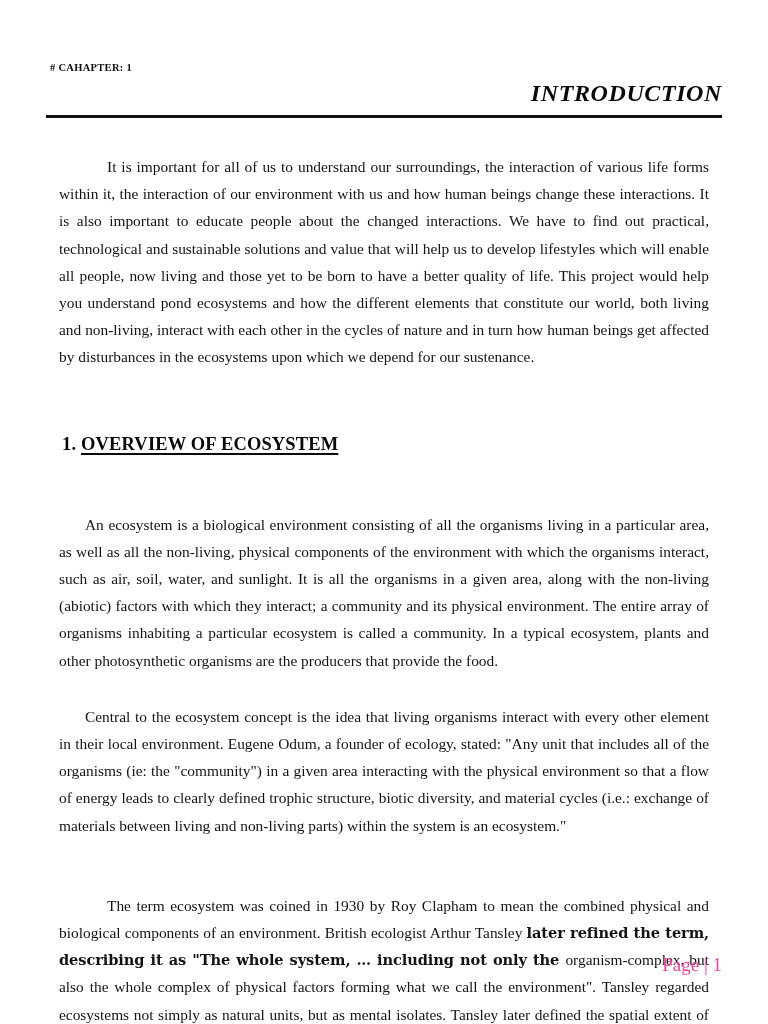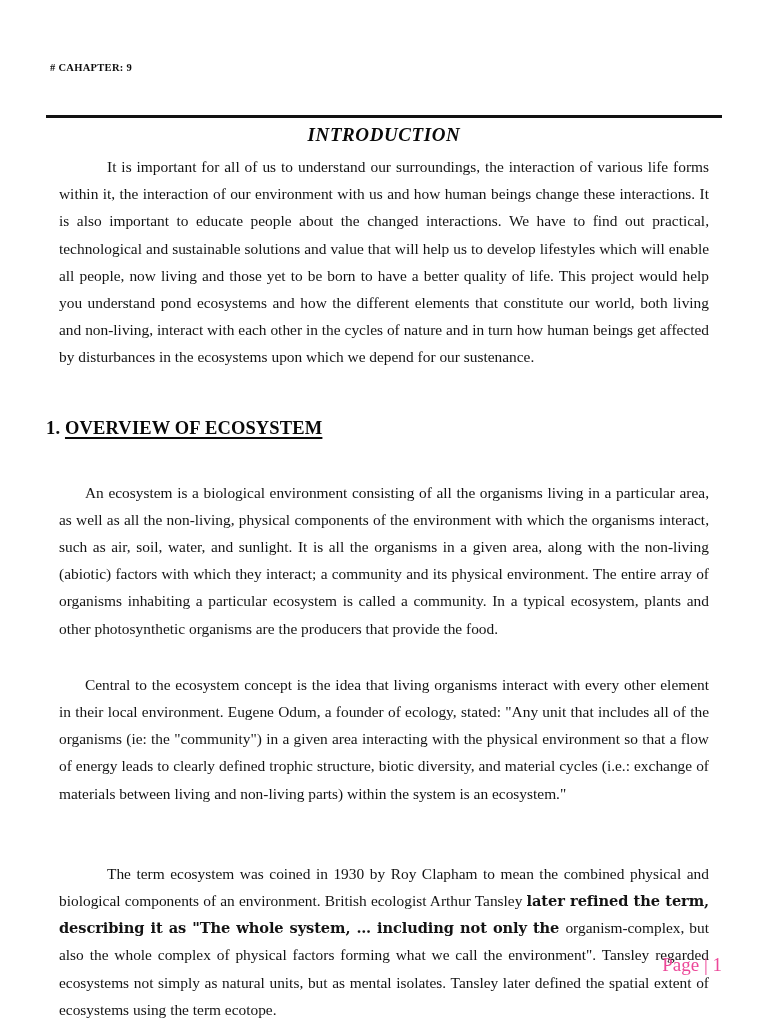--- a/index.html
+++ b/index.html
@@ -43,28 +43,27 @@
     font-size: 10.5px;
     letter-spacing: 0.3px;
     color: #0d0d0d;
     white-space: nowrap;
   }
   .doc-title {
     position: absolute;
     left: 0;
     right: 0;
     top: 18px;
-    text-align: center;
+    text-align: right;
     font-family: "Liberation Serif", "DejaVu Serif", serif;
     font-weight: bold;
     font-style: italic;
-    font-size: 19px;
+    font-size: 24px;
     letter-spacing: 0.6px;
     color: #0a0a0a;
-    margin-top: 44px;
   }
   .header-rule {
     position: absolute;
     left: 46px;
     top: 115px;
     width: 676px;
     height: 2.6px;
     background: #111111;
   }
 
@@ -87,21 +86,21 @@
   }
   p.para.indent-wide { text-indent: 48px; }
   p.para.indent-small { text-indent: 26px; }
 
   .gap-lg { height: 27px; }
   .gap-md { height: 3px; }
   .gap-xl { height: 34px; }
 
   
   .section-heading {
-    margin: 0;
+    margin: 16px;
     font-size: 18.5px;
     font-weight: bold;
     color: #0a0a0a;
     letter-spacing: 0.15px;
     white-space: nowrap;
   }
   .section-heading .num { text-decoration: none; }
   .section-heading .title-text {
     text-decoration: underline;
     text-underline-offset: 3px;
@@ -125,21 +124,21 @@
     color: #ec4899;
     white-space: nowrap;
   }
 </style>
 </head>
 <body>
 
 <div class="page">
 
   <div class="header-band">
-    <div class="chapter-tag"># CAHAPTER: 9</div>
+    <div class="chapter-tag"># CAHAPTER: 1</div>
     <div class="doc-title">INTRODUCTION</div>
   </div>
 
   <div class="header-rule"></div>
 
   <div class="content">
 
     <p class="para indent-wide">It is important for all of us to understand our surroundings, the interaction of various life forms within it, the interaction of our environment with us and how human beings change these interactions. It is also important to educate people about the changed interactions. We have to find out practical, technological and sustainable solutions and value that will help us to develop lifestyles which will enable all people, now living and those yet to be born to have a better quality of life. This project would help you understand pond ecosystems and how the different elements that constitute our world, both living and non-living, interact with each other in the cycles of nature and in turn how human beings get affected by disturbances in the ecosystems upon which we depend for our sustenance.</p>
 
     <div class="gap-xl"></div>

